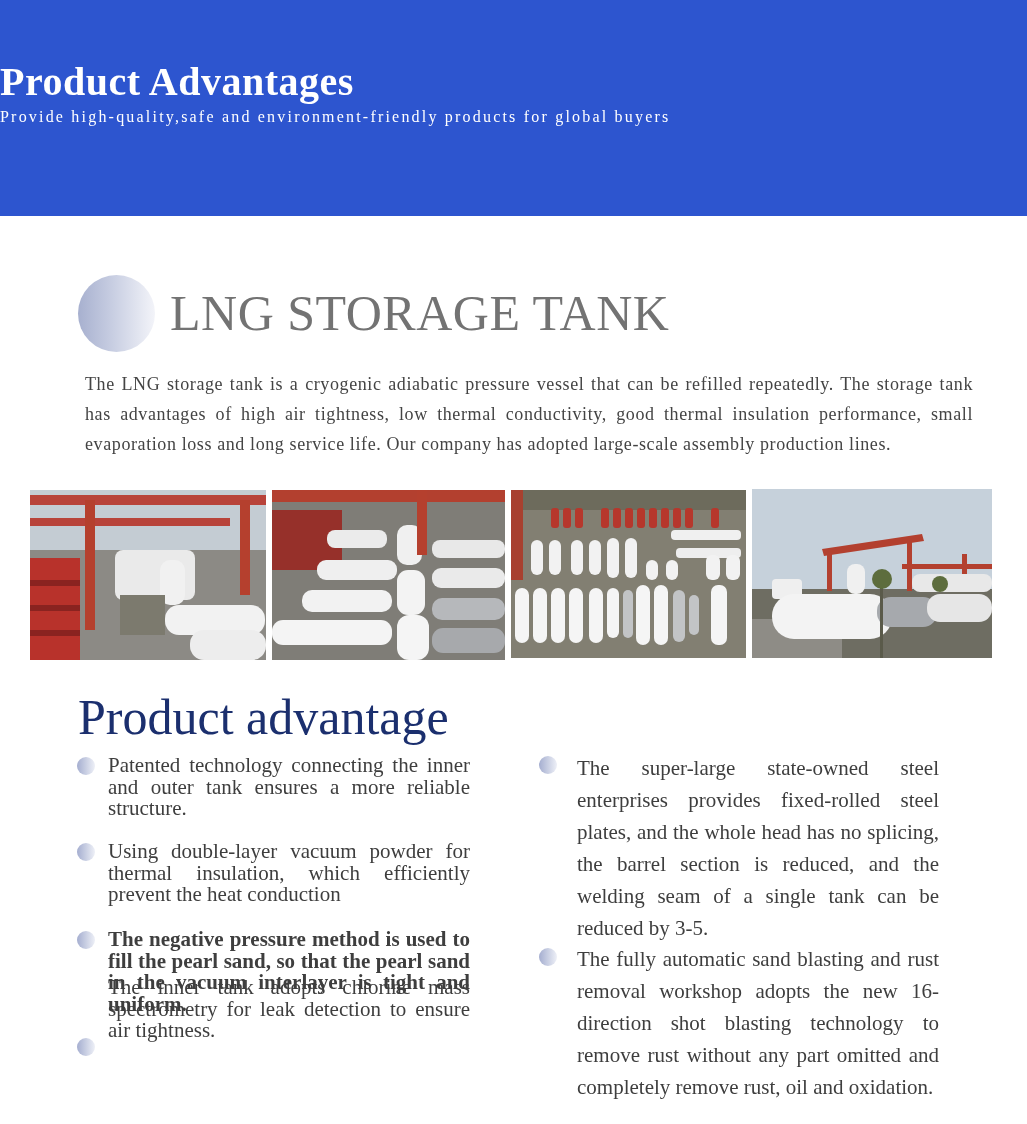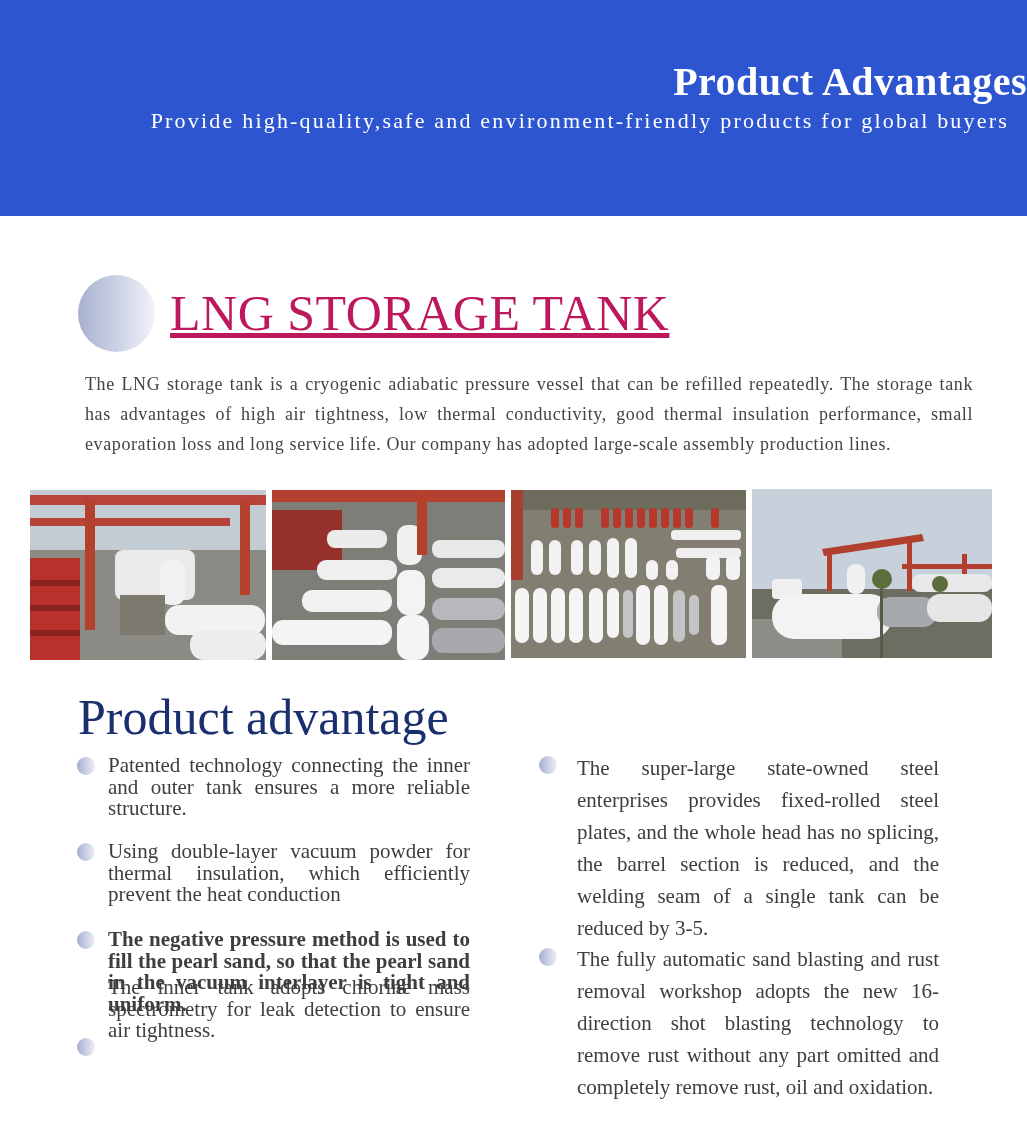--- a/index.html
+++ b/index.html
@@ -2,40 +2,40 @@
 <html><head>
 <meta charset="utf-8">
 <style>
   html, body { margin: 0; padding: 0; }
   body {
     width: 1027px; height: 1124px; background: #ffffff; position: relative; overflow: hidden;
     font-family: "Liberation Serif", "DejaVu Serif", serif;
   }
   .banner {
     position: absolute; left: 0; top: 0; width: 1027px; height: 216px; background: #2d55cf;
-    color: #ffffff; text-align: right;
+    color: #ffffff; text-align: left;
   }
   .banner-title {
     position: absolute; left: 0; right: 0; top: 58px;
     font-size: 40px; font-weight: bold; letter-spacing: 0.5px;
     transform: scaleX(1.0);
   }
   .banner-sub {
-    position: absolute; left: 0; right: 18px; font-size: 22px; letter-spacing: 2.2px;
+    position: absolute; left: 0; right: 18px; font-size: 16px; letter-spacing: 2.2px;
   }
   .banner-sub.s1 { top: 108px; }
   .banner-sub.s2 { top: 134px; }
 
   .orb {
     position: absolute; left: 78px; top: 275px; width: 77px; height: 77px; border-radius: 50%;
     background: linear-gradient(90deg, #a7b0cf 0%, #c8cee2 45%, #f3f4f9 100%);
   }
   .section-title {
-    position: absolute; left: 170px; top: 284px; font-size: 50px; color: #be185d;
-    letter-spacing: 0.5px; white-space: nowrap; text-decoration: underline;
+    position: absolute; left: 170px; top: 284px; font-size: 50px; color: #737373;
+    letter-spacing: 0.5px; white-space: nowrap;
   }
   .intro {
     position: absolute; left: 85px; top: 369px; width: 888px;
     font-size: 18px; line-height: 30px; color: #444444; text-align: justify; letter-spacing: 0.6px;
   }
   .photo { position: absolute; overflow: hidden; }
   .photo svg { display: block; width: 100%; height: 100%; }
   .p1 { left: 30px; top: 490px; width: 236px; height: 170px; }
   .p2 { left: 272px; top: 490px; width: 233px; height: 170px; }
   .p3 { left: 511px; top: 490px; width: 235px; height: 168px; }

